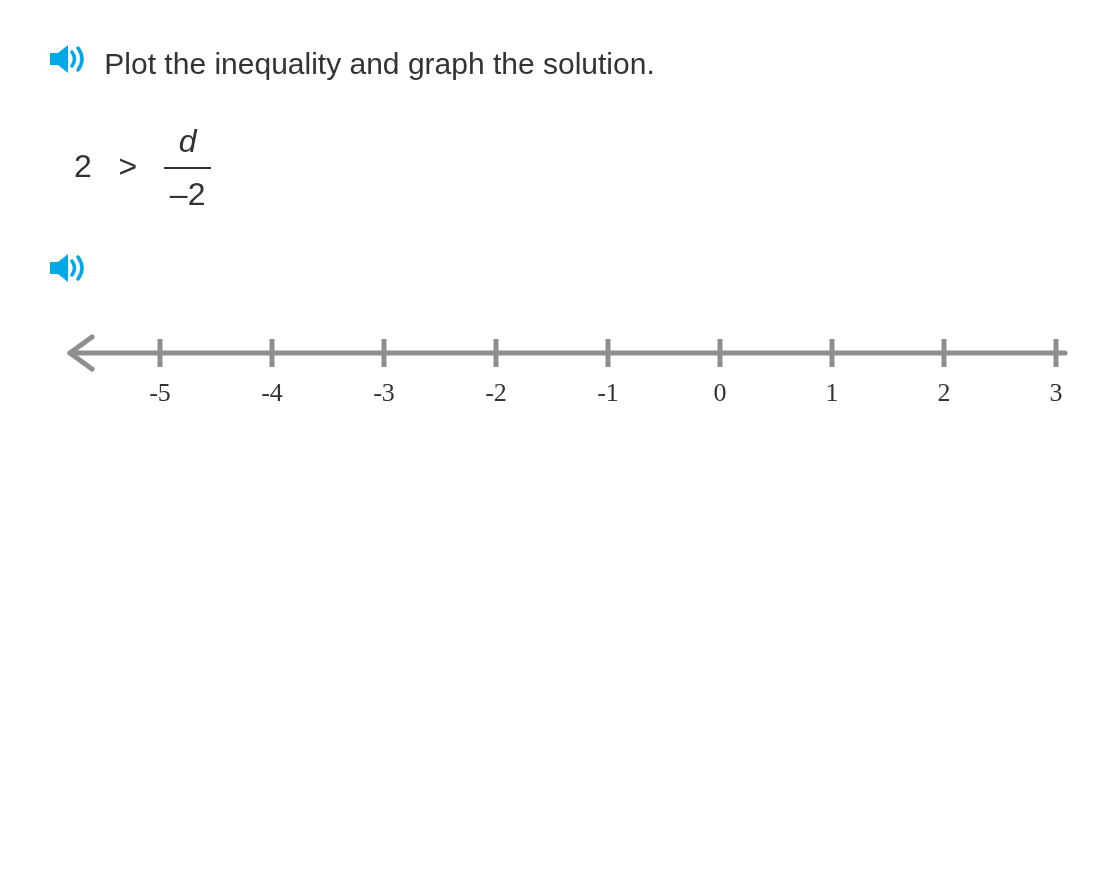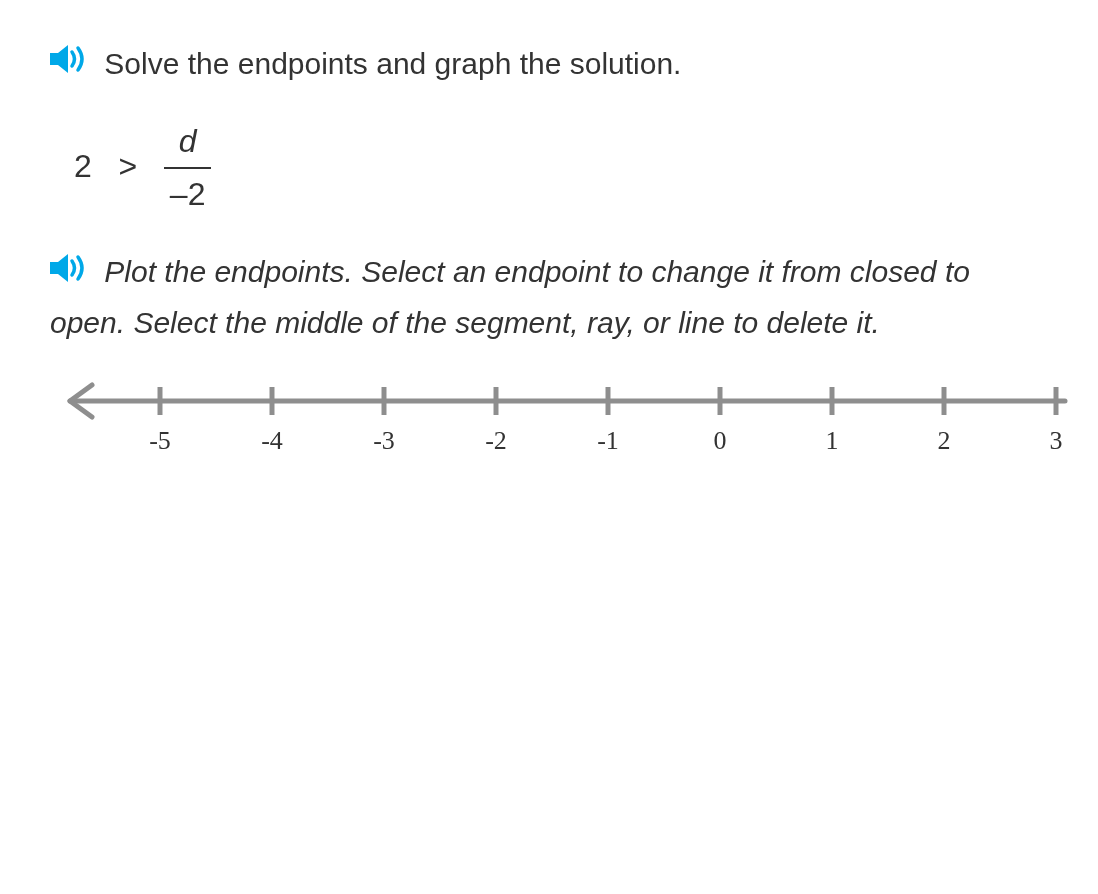--- a/index.html
+++ b/index.html
@@ -60,21 +60,21 @@
 <body>
 
 <div class="prompt-text">
   <span class="audio-icon">
     <svg width="40" height="30" viewBox="0 0 40 30">
       <path d="M0 9 L8 9 L18 1 L18 29 L8 21 L0 21 Z" fill="#00a8e8"></path>
       <path d="M22 8 Q27 15 22 22" stroke="#00a8e8" stroke-width="3.5" fill="none" stroke-linecap="round"></path>
       <path d="M28 4 Q36 15 28 26" stroke="#00a8e8" stroke-width="3.5" fill="none" stroke-linecap="round"></path>
     </svg>
   </span>
-  <span>Solve the endpoints and graph the solution.</span>
+  <span>Plot the inequality and graph the solution.</span>
 </div>
 
 <div class="inequality">
   <span>2</span>
   <span>&nbsp;</span>
   <span>&gt;</span>
   <span>&nbsp;</span>
   <span class="fraction">
     <span class="num">d</span>
     <span class="den">–2</span>
@@ -82,21 +82,20 @@
 </div>
 
 <div class="prompt-text hint">
   <span class="audio-icon">
     <svg width="40" height="30" viewBox="0 0 40 30">
       <path d="M0 9 L8 9 L18 1 L18 29 L8 21 L0 21 Z" fill="#00a8e8"></path>
       <path d="M22 8 Q27 15 22 22" stroke="#00a8e8" stroke-width="3.5" fill="none" stroke-linecap="round"></path>
       <path d="M28 4 Q36 15 28 26" stroke="#00a8e8" stroke-width="3.5" fill="none" stroke-linecap="round"></path>
     </svg>
   </span>
-  <span>Plot the endpoints. Select an endpoint to change it from closed to open. Select the middle of the segment, ray, or line to delete it.</span>
 </div>
 
 <div class="numberline-wrap">
   <svg class="numberline" width="1020" height="90" viewBox="0 0 1020 90">
 
     <line x1="20" y1="30" x2="1015" y2="30" stroke="#8e8e8e" stroke-width="5" stroke-linecap="round"></line>
 
     <polyline points="42,14 20,30 42,46" fill="none" stroke="#8e8e8e" stroke-width="5" stroke-linecap="round" stroke-linejoin="round"></polyline>
 
     <g>

